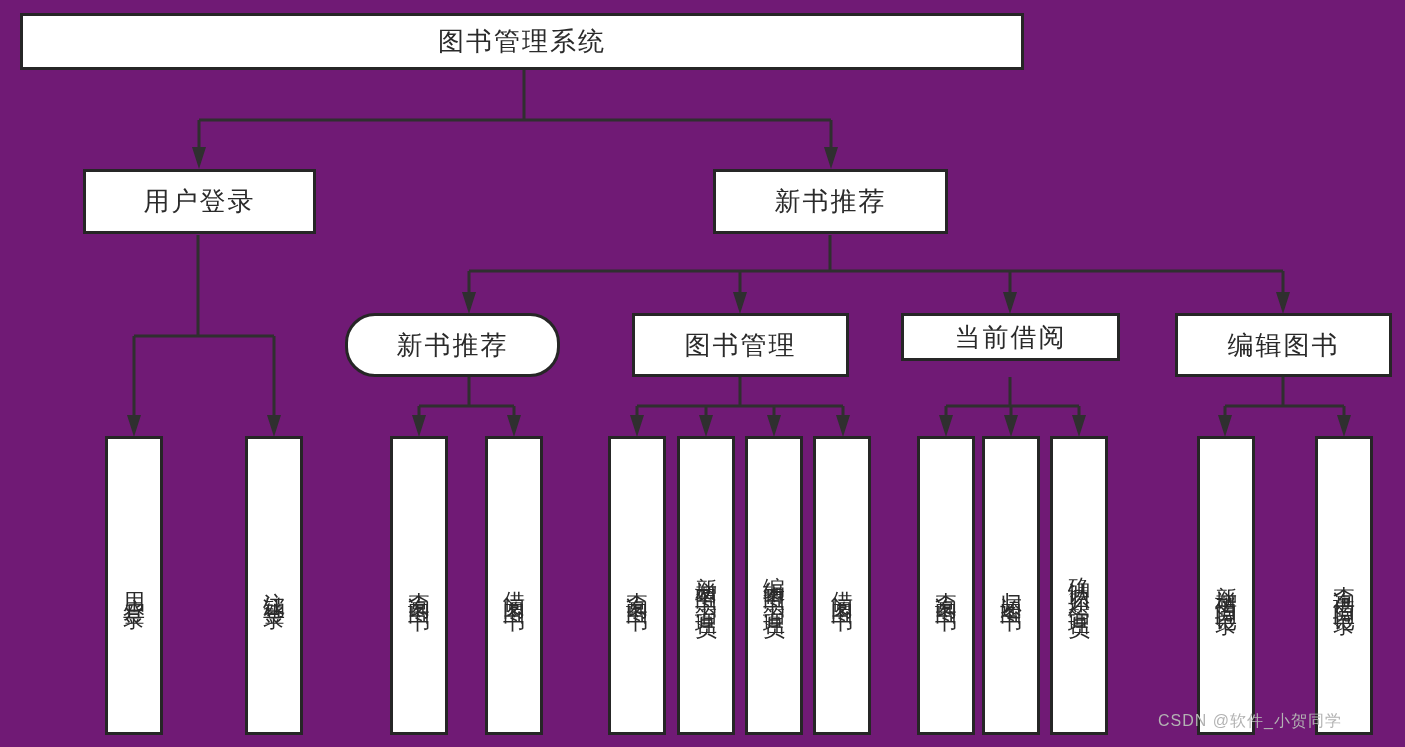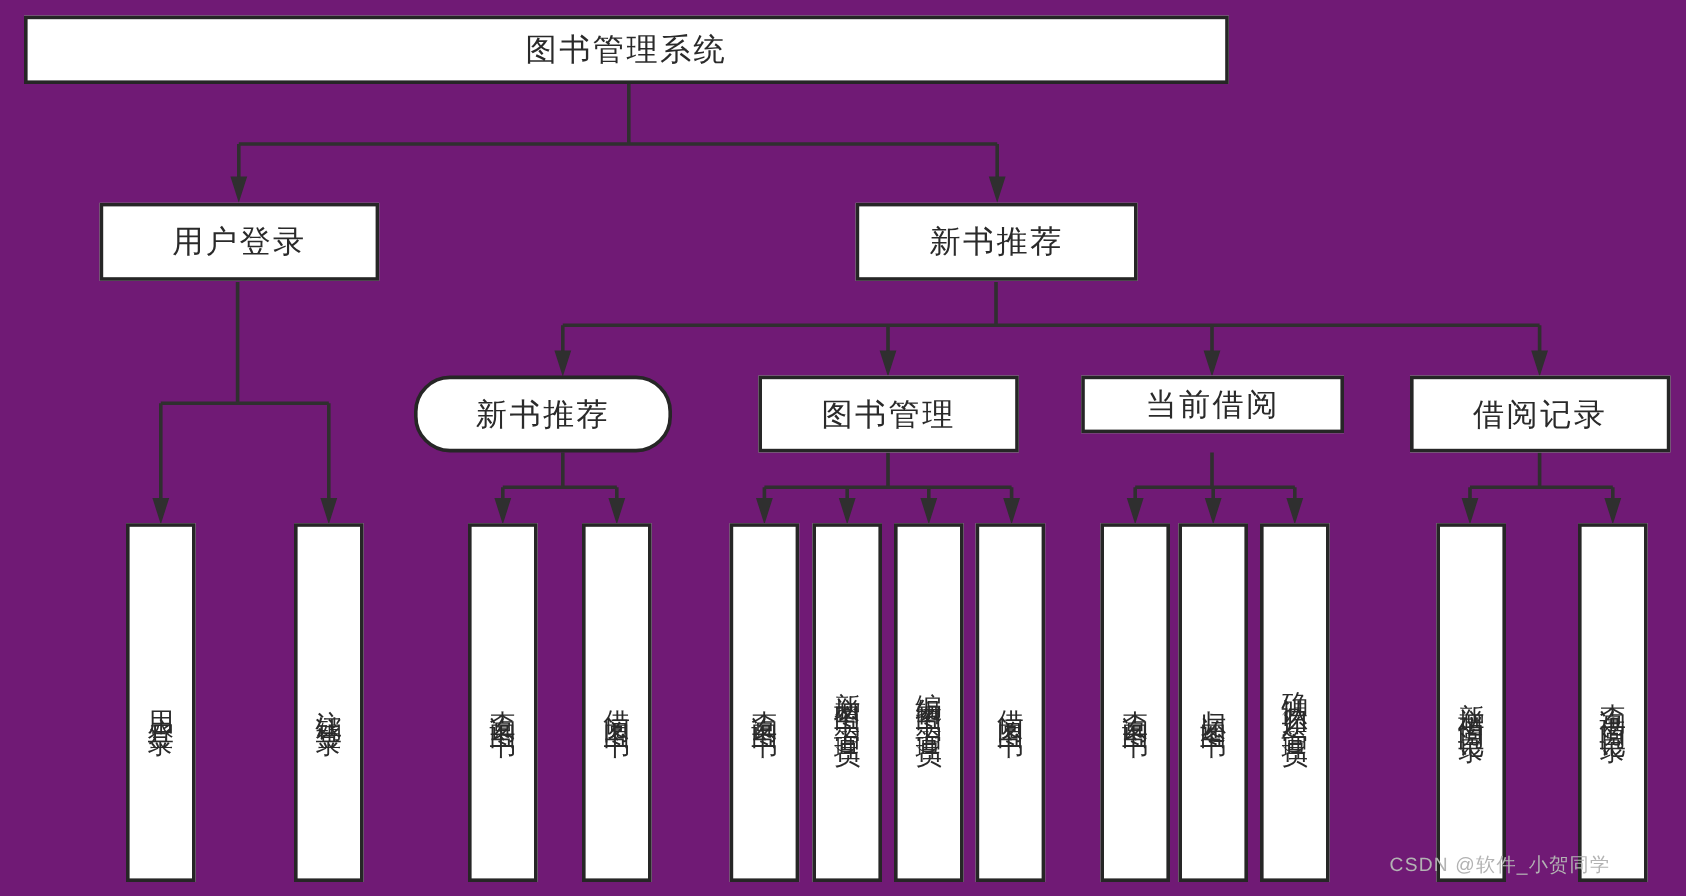--- a/index.html
+++ b/index.html
@@ -138,21 +138,21 @@
   <div class="node hnode" style="left:345px; top:313px; width:215px; height:64px;border-radius:30px;">
     <span>新书推荐</span>
   </div>
   <div class="node hnode" style="left:632px; top:313px; width:217px; height:64px;">
     <span>图书管理</span>
   </div>
   <div class="node hnode" style="left:901px; top:313px; width:219px; height:48px;">
     <span>当前借阅</span>
   </div>
   <div class="node hnode" style="left:1175px; top:313px; width:217px; height:64px;">
-    <span>借阅记录</span>
+    <span>编辑图书</span>
   </div>
 
   <div class="node leaf" style="left:105px;">
     <span>用户登录</span>
   </div>
   <div class="node leaf" style="left:245px;">
     <span>注销登录</span>
   </div>
   <div class="node leaf" style="left:390px;">
     <span>查询图书</span>

